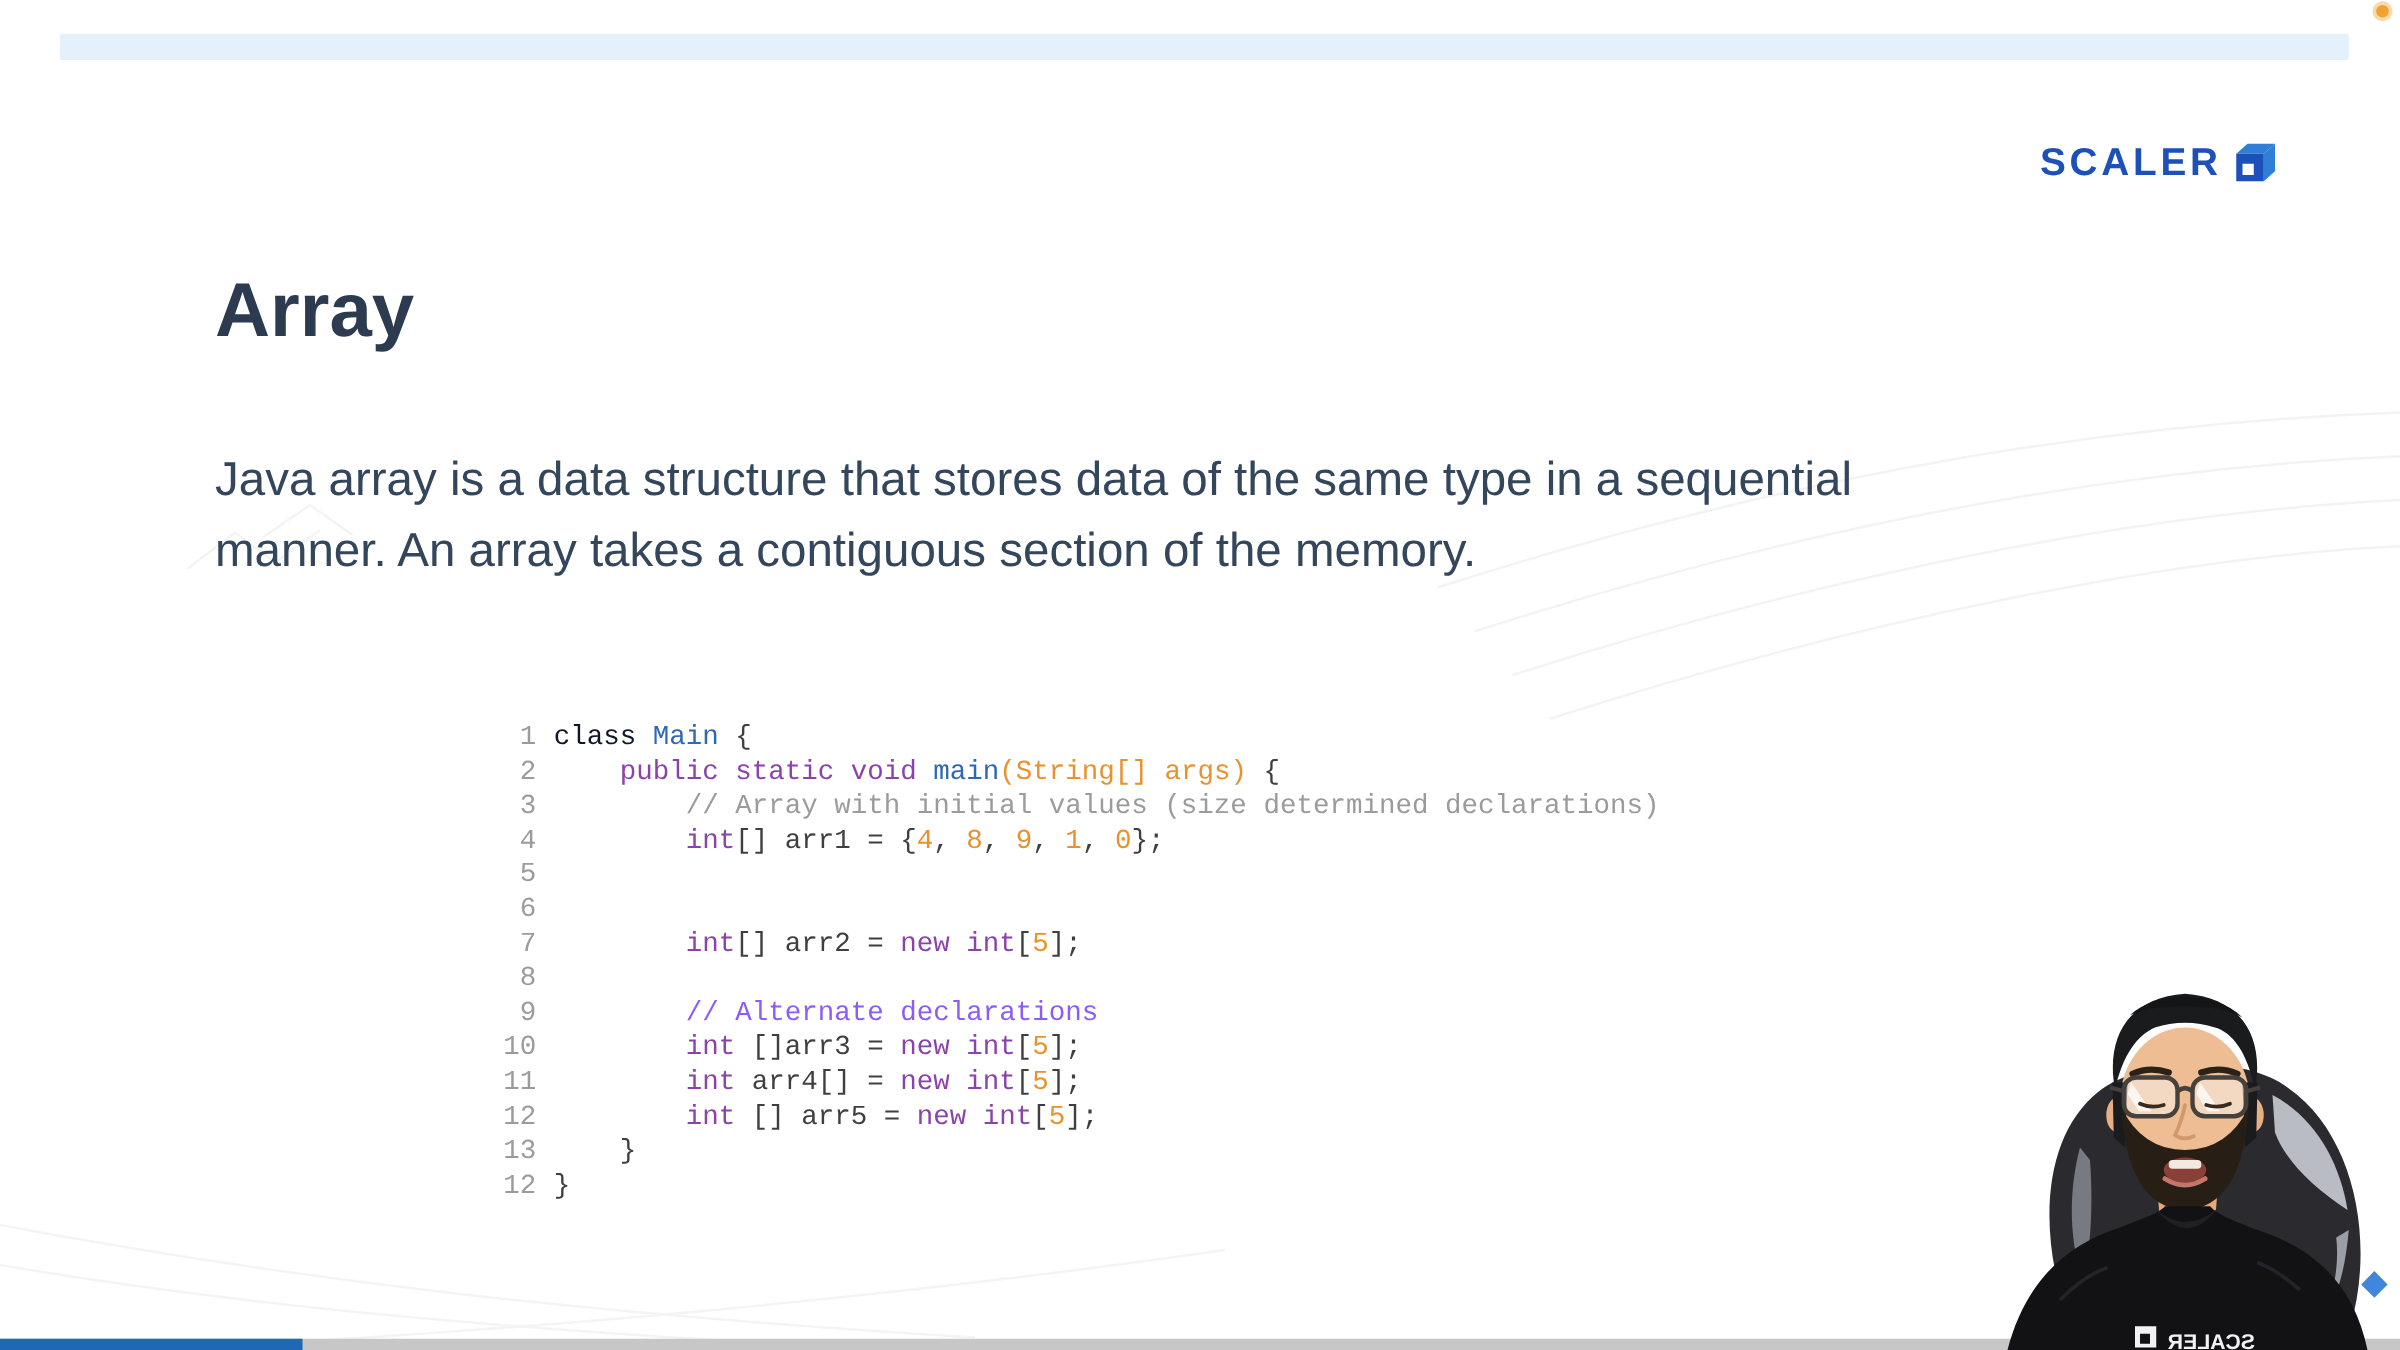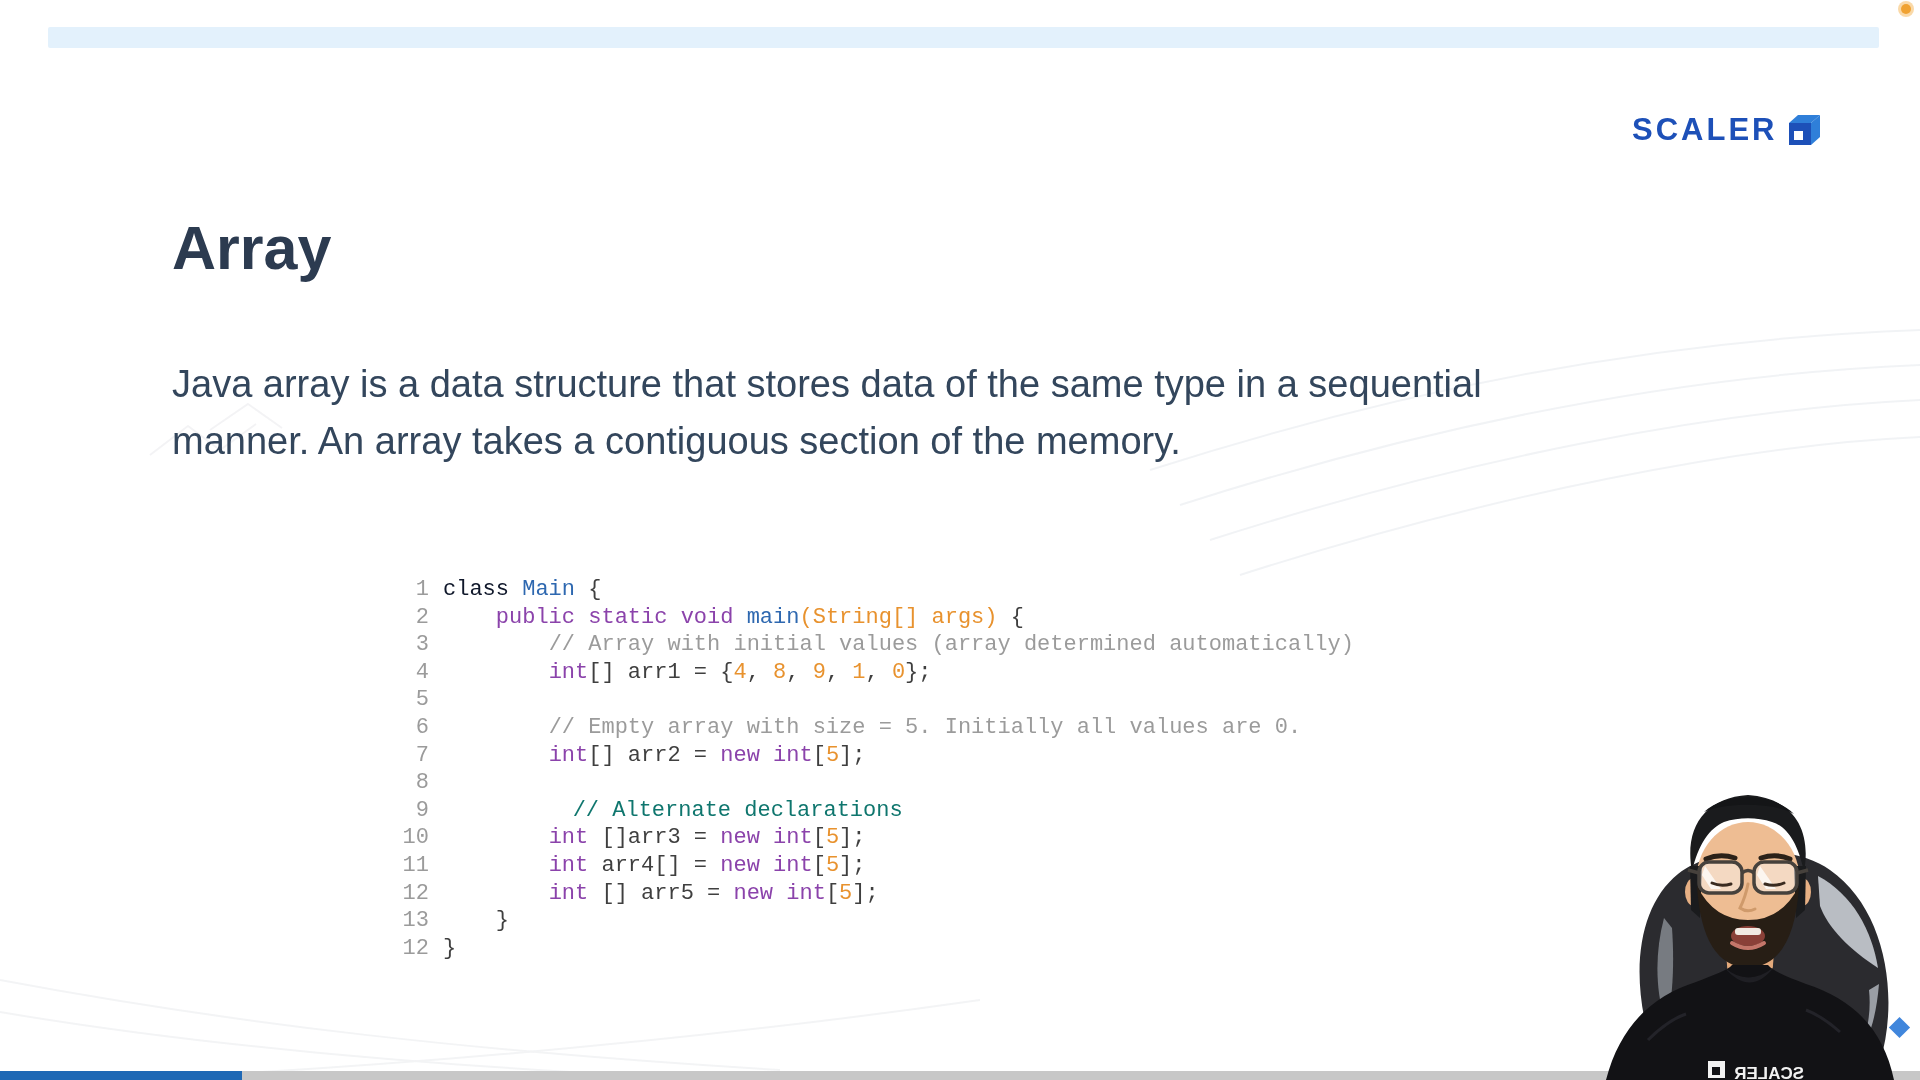--- a/index.html
+++ b/index.html
@@ -68,27 +68,27 @@
     <rect x="8" y="19" width="9" height="9" fill="#ffffff"></rect>
   </svg>
 </div>
 
 <h1 class="page-title">Array</h1>
 <p class="description">Java array is a data structure that stores data of the same type in a sequential manner. An array takes a contiguous section of the memory.</p>
 
 <div class="code-block">
     <div class="code-line"><span class="ln" style="color: rgb(155, 155, 155);">1</span><span><span style="color: #0f172a;">class</span><span style="color: rgb(63, 63, 63);"> </span><span style="color: rgb(46, 104, 176);">Main</span><span style="color: rgb(63, 63, 63);"> {</span></span></div>
     <div class="code-line"><span class="ln" style="color: rgb(155, 155, 155);">2</span><span><span style="color: rgb(63, 63, 63);">    </span><span style="color: rgb(139, 67, 171);">public</span><span style="color: rgb(63, 63, 63);"> </span><span style="color: rgb(139, 67, 171);">static</span><span style="color: rgb(63, 63, 63);"> </span><span style="color: rgb(139, 67, 171);">void</span><span style="color: rgb(63, 63, 63);"> </span><span style="color: rgb(46, 104, 176);">main</span><span style="color: rgb(232, 146, 46);">(String[] args)</span><span style="color: rgb(63, 63, 63);"> {</span></span></div>
-    <div class="code-line"><span class="ln" style="color: rgb(155, 155, 155);">3</span><span><span style="color: rgb(63, 63, 63);">        </span><span style="color: rgb(155, 155, 155);">// Array with initial values (array determined automatically)</span></span></div>
+    <div class="code-line"><span class="ln" style="color: rgb(155, 155, 155);">3</span><span><span style="color: rgb(63, 63, 63);">        </span><span style="color: rgb(155, 155, 155);">// Array with initial values (size determined declarations)</span></span></div>
     <div class="code-line"><span class="ln" style="color: rgb(155, 155, 155);">4</span><span><span style="color: rgb(63, 63, 63);">        </span><span style="color: rgb(139, 67, 171);">int</span><span style="color: rgb(63, 63, 63);">[] arr1 = {</span><span style="color: rgb(232, 146, 46);">4</span><span style="color: rgb(63, 63, 63);">, </span><span style="color: rgb(232, 146, 46);">8</span><span style="color: rgb(63, 63, 63);">, </span><span style="color: rgb(232, 146, 46);">9</span><span style="color: rgb(63, 63, 63);">, </span><span style="color: rgb(232, 146, 46);">1</span><span style="color: rgb(63, 63, 63);">, </span><span style="color: rgb(232, 146, 46);">0</span><span style="color: rgb(63, 63, 63);">};</span></span></div>
     <div class="code-line"><span class="ln" style="color: rgb(155, 155, 155);">5</span><span>&nbsp;</span></div>
-    <div class="code-line"><span class="ln" style="color: rgb(155, 155, 155);">6</span><span><span style="color: rgb(63, 63, 63);">        </span><span style="color: rgb(155, 155, 155);">// Empty array with size = 5. Initially all values are 0.</span></span></div>
+    <div class="code-line"><span class="ln" style="color: rgb(155, 155, 155);">6</span><span><span style="color: rgb(63, 63, 63);">        </span></span></div>
     <div class="code-line"><span class="ln" style="color: rgb(155, 155, 155);">7</span><span><span style="color: rgb(63, 63, 63);">        </span><span style="color: rgb(139, 67, 171);">int</span><span style="color: rgb(63, 63, 63);">[] arr2 = </span><span style="color: rgb(139, 67, 171);">new</span><span style="color: rgb(63, 63, 63);"> </span><span style="color: rgb(139, 67, 171);">int</span><span style="color: rgb(63, 63, 63);">[</span><span style="color: rgb(232, 146, 46);">5</span><span style="color: rgb(63, 63, 63);">];</span></span></div>
     <div class="code-line"><span class="ln" style="color: rgb(155, 155, 155);">8</span><span>&nbsp;</span></div>
-    <div class="code-line"><span class="ln" style="color: rgb(155, 155, 155);">9</span><span><span style="color: rgb(63, 63, 63);">        </span><span style="color: #0f766e; margin-left: 24px;">// Alternate declarations</span></span></div>
+    <div class="code-line"><span class="ln" style="color: rgb(155, 155, 155);">9</span><span><span style="color: rgb(63, 63, 63);">        </span><span style="color: #8b5cf6;">// Alternate declarations</span></span></div>
     <div class="code-line"><span class="ln" style="color: rgb(155, 155, 155);">10</span><span><span style="color: rgb(63, 63, 63);">        </span><span style="color: rgb(139, 67, 171);">int</span><span style="color: rgb(63, 63, 63);"> []arr3 = </span><span style="color: rgb(139, 67, 171);">new</span><span style="color: rgb(63, 63, 63);"> </span><span style="color: rgb(139, 67, 171);">int</span><span style="color: rgb(63, 63, 63);">[</span><span style="color: rgb(232, 146, 46);">5</span><span style="color: rgb(63, 63, 63);">];</span></span></div>
     <div class="code-line"><span class="ln" style="color: rgb(155, 155, 155);">11</span><span><span style="color: rgb(63, 63, 63);">        </span><span style="color: rgb(139, 67, 171);">int</span><span style="color: rgb(63, 63, 63);"> arr4[] = </span><span style="color: rgb(139, 67, 171);">new</span><span style="color: rgb(63, 63, 63);"> </span><span style="color: rgb(139, 67, 171);">int</span><span style="color: rgb(63, 63, 63);">[</span><span style="color: rgb(232, 146, 46);">5</span><span style="color: rgb(63, 63, 63);">];</span></span></div>
     <div class="code-line"><span class="ln" style="color: rgb(155, 155, 155);">12</span><span><span style="color: rgb(63, 63, 63);">        </span><span style="color: rgb(139, 67, 171);">int</span><span style="color: rgb(63, 63, 63);"> [] arr5 = </span><span style="color: rgb(139, 67, 171);">new</span><span style="color: rgb(63, 63, 63);"> </span><span style="color: rgb(139, 67, 171);">int</span><span style="color: rgb(63, 63, 63);">[</span><span style="color: rgb(232, 146, 46);">5</span><span style="color: rgb(63, 63, 63);">];</span></span></div>
     <div class="code-line"><span class="ln" style="color: rgb(155, 155, 155);">13</span><span><span style="color: rgb(63, 63, 63);">    }</span></span></div>
     <div class="code-line"><span class="ln" style="color: rgb(155, 155, 155);">12</span><span><span style="color: rgb(63, 63, 63);">}</span></span></div>
   </div>
 
 <div class="progress-track">
   <div class="progress-fill" style="width: 12.6%;"></div>
 </div>

